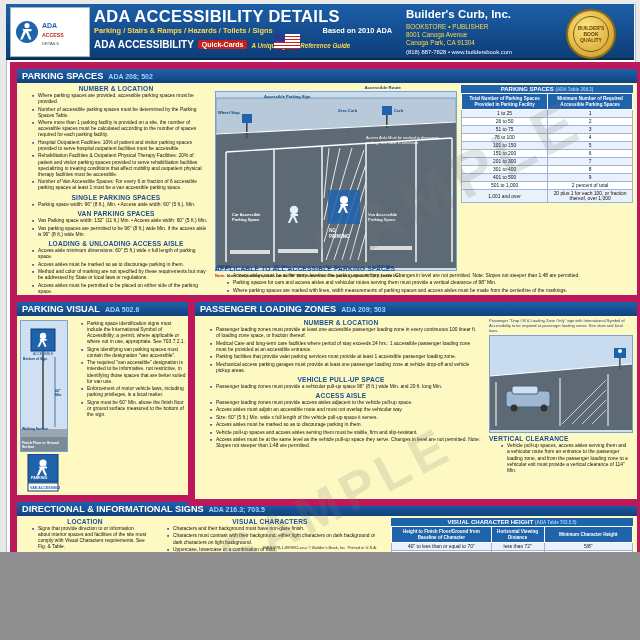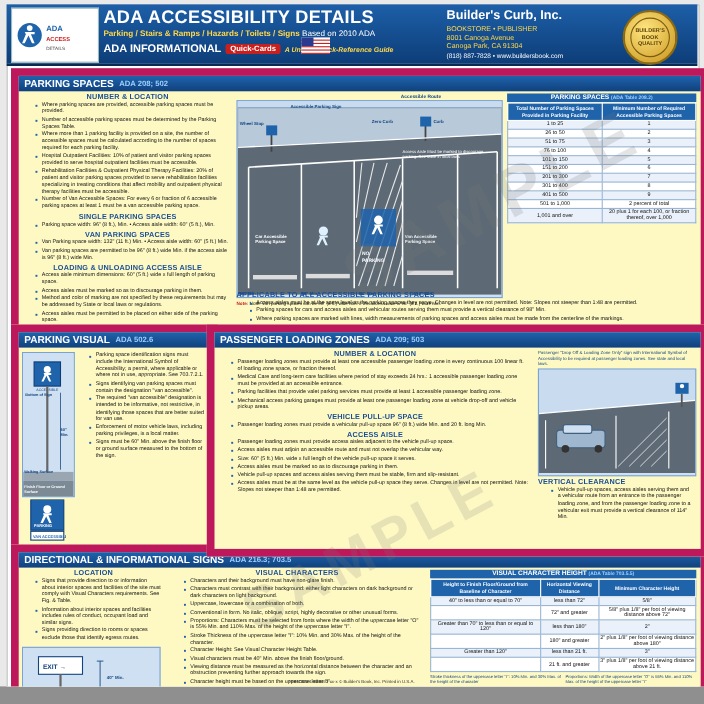--- a/index.html
+++ b/index.html
@@ -1,26 +1,26 @@
 <!DOCTYPE html>
 <html><head>
 <meta charset="utf-8">
 <style>
   html,body{margin:0;padding:0;background:#8f8f8f;}
   body{width:640px;height:640px;font-family:"Liberation Sans",sans-serif;}
-  .page{position:relative;width:640px;height:624px;background:#e9e9e9;overflow:hidden;}
+  .page{position:relative;width:640px;height:552px;background:#e9e9e9;overflow:hidden;}
   .sheet{position:absolute;left:6px;top:4px;width:628px;height:632px;background:#ffffff;border:1px solid #bbb;}
 
   
   .hdr{position:absolute;left:6px;top:4px;width:628px;height:54px;background:linear-gradient(#1d5fa8,#0d3d78);border-bottom:2px solid #0a2a52;}
   .hdr-logo{position:absolute;left:4px;top:3px;width:78px;height:48px;background:#fff;border:1px solid #9bb;display:flex;align-items:center;justify-content:center;}
   .hdr-logo svg{display:block;}
   .hdr-title{position:absolute;left:88px;top:3px;color:#ffffff;font-size:16.5px;font-weight:bold;letter-spacing:.3px;}
   .hdr-sub1{position:absolute;left:88px;top:22px;color:#ffd84a;font-size:7.4px;font-weight:bold;}
-  .hdr-sub1 .wht{color:#fff;font-weight:normal;}
+  .hdr-sub1 .wht{color:#fff;font-weight:bold;margin-left:48px;}
   .hdr-sub2{position:absolute;left:88px;top:35px;color:#ffffff;font-size:10px;font-weight:bold;}
   .qc{display:inline-block;background:#c8201f;color:#fff;font-size:7px;padding:1px 4px;border-radius:2px;margin-left:4px;position:relative;top:-1.5px;}
   .qc-tag{color:#ffd84a;font-size:6.3px;font-style:italic;margin-left:4px;}
   .flag{position:absolute;left:268px;top:30px;width:26px;height:15px;background:#fff;}
   .flag .s{position:absolute;left:0;top:0;width:11px;height:8px;background:#2a3b8f;}
   .flag .r{position:absolute;left:0;width:26px;height:1.5px;background:#c8201f;}
   .bb{position:absolute;left:400px;top:4px;color:#ffffff;font-size:11.5px;font-weight:bold;}
   .bb-sub{position:absolute;left:400px;top:19px;color:#ffd84a;font-size:6.4px;line-height:8.2px;}
   .bb-tel{position:absolute;left:400px;top:45px;color:#ffffff;font-size:5.9px;}
   .seal{position:absolute;left:560px;top:5px;width:46px;height:46px;border-radius:50%;background:radial-gradient(circle at 40% 35%,#ffe680,#c8921a);border:2px solid #8c6a12;}
@@ -70,21 +70,21 @@
         <text x="29" y="27" font-size="5.2" font-family="Liberation Sans" fill="#c8201f" font-weight="bold">ACCESS</text>
         <text x="29" y="35" font-size="4.2" font-family="Liberation Sans" fill="#444">DETAILS</text>
       </svg>
     </div>
     <div class="hdr-title">ADA ACCESSIBILITY DETAILS</div>
     <div class="hdr-sub1">
       <span>Parking / Stairs &amp; Ramps / Hazards / Toilets / Signs</span>
       <span class="wht">Based on 2010 ADA</span>
     </div>
     <div class="hdr-sub2">
-      <span>ADA INFORMATIONAL</span><span class="qc">Quick-Cards</span><span class="qc-tag">A Unique Quick-Reference Guide</span>
+      <span>ADA ACCESSIBILITY</span><span class="qc">Quick-Cards</span><span class="qc-tag">A Unique Quick-Reference Guide</span>
     </div>
     <div class="flag">
       <div class="r" style="top:1.5px"></div>
         <div class="r" style="top:4.5px"></div>
         <div class="r" style="top:7.5px"></div>
       <div class="r" style="top:10.5px"></div>
         <div class="r" style="top:13.5px"></div>
       <div class="s"></div>
     </div>
     <div class="bb">Builder's Curb, Inc.</div>

